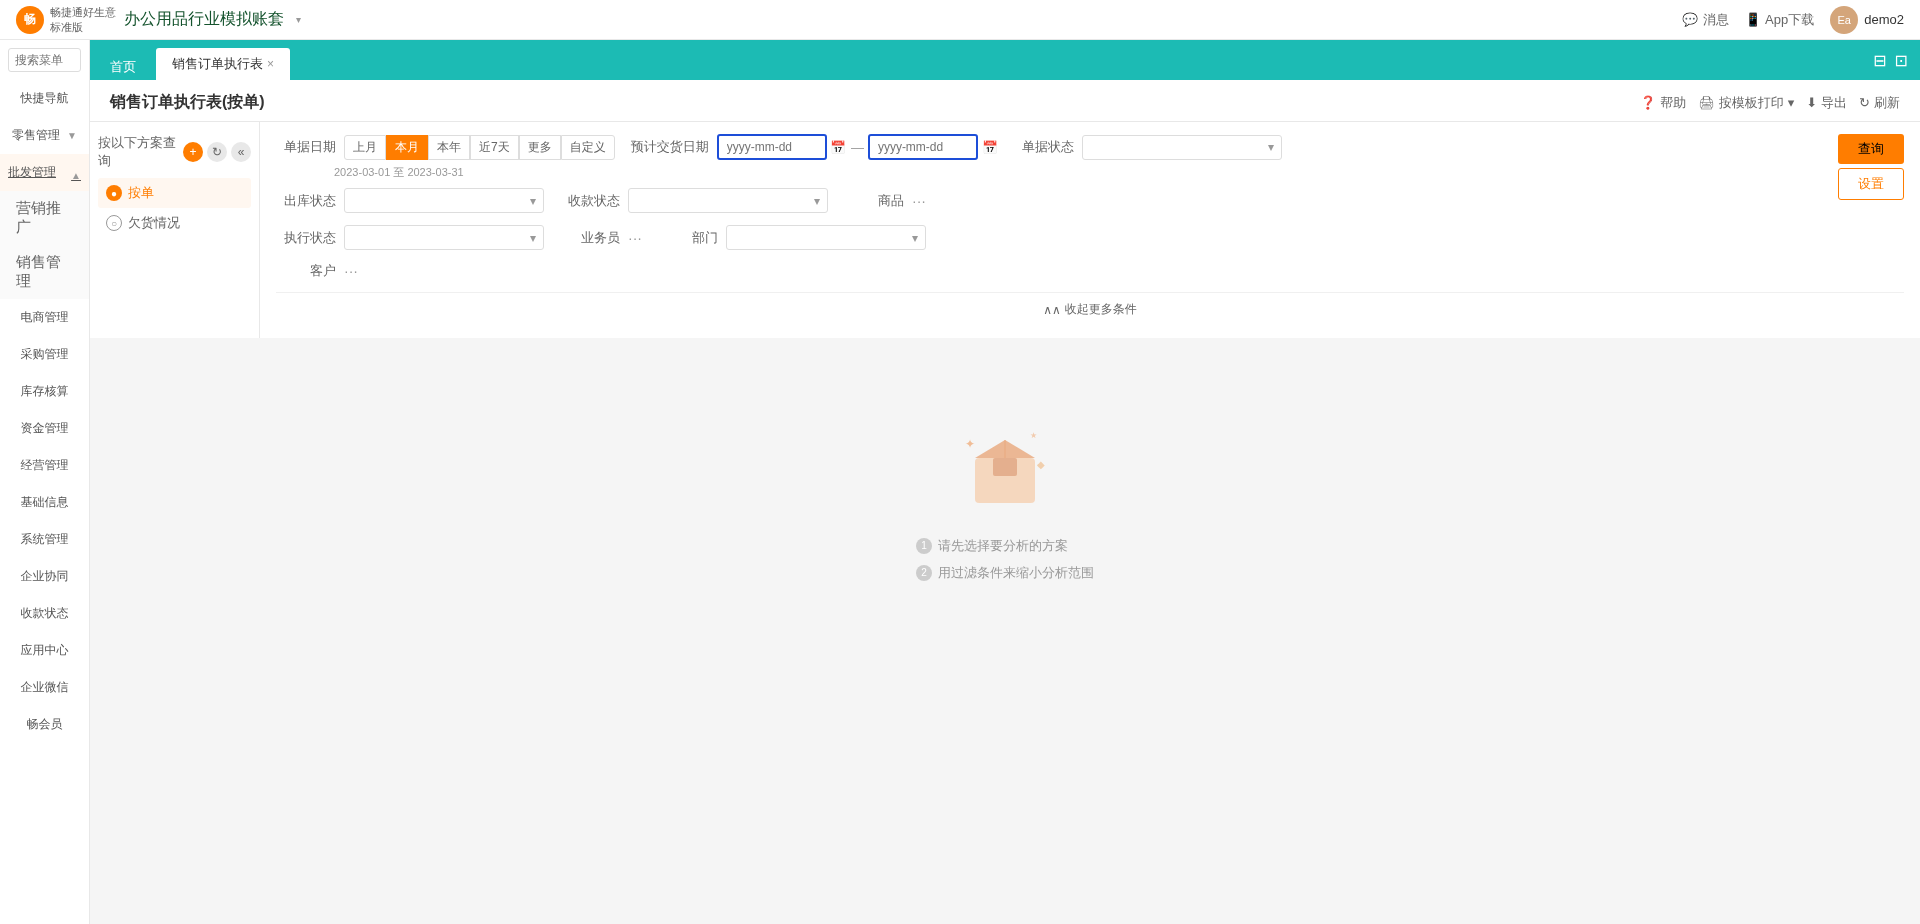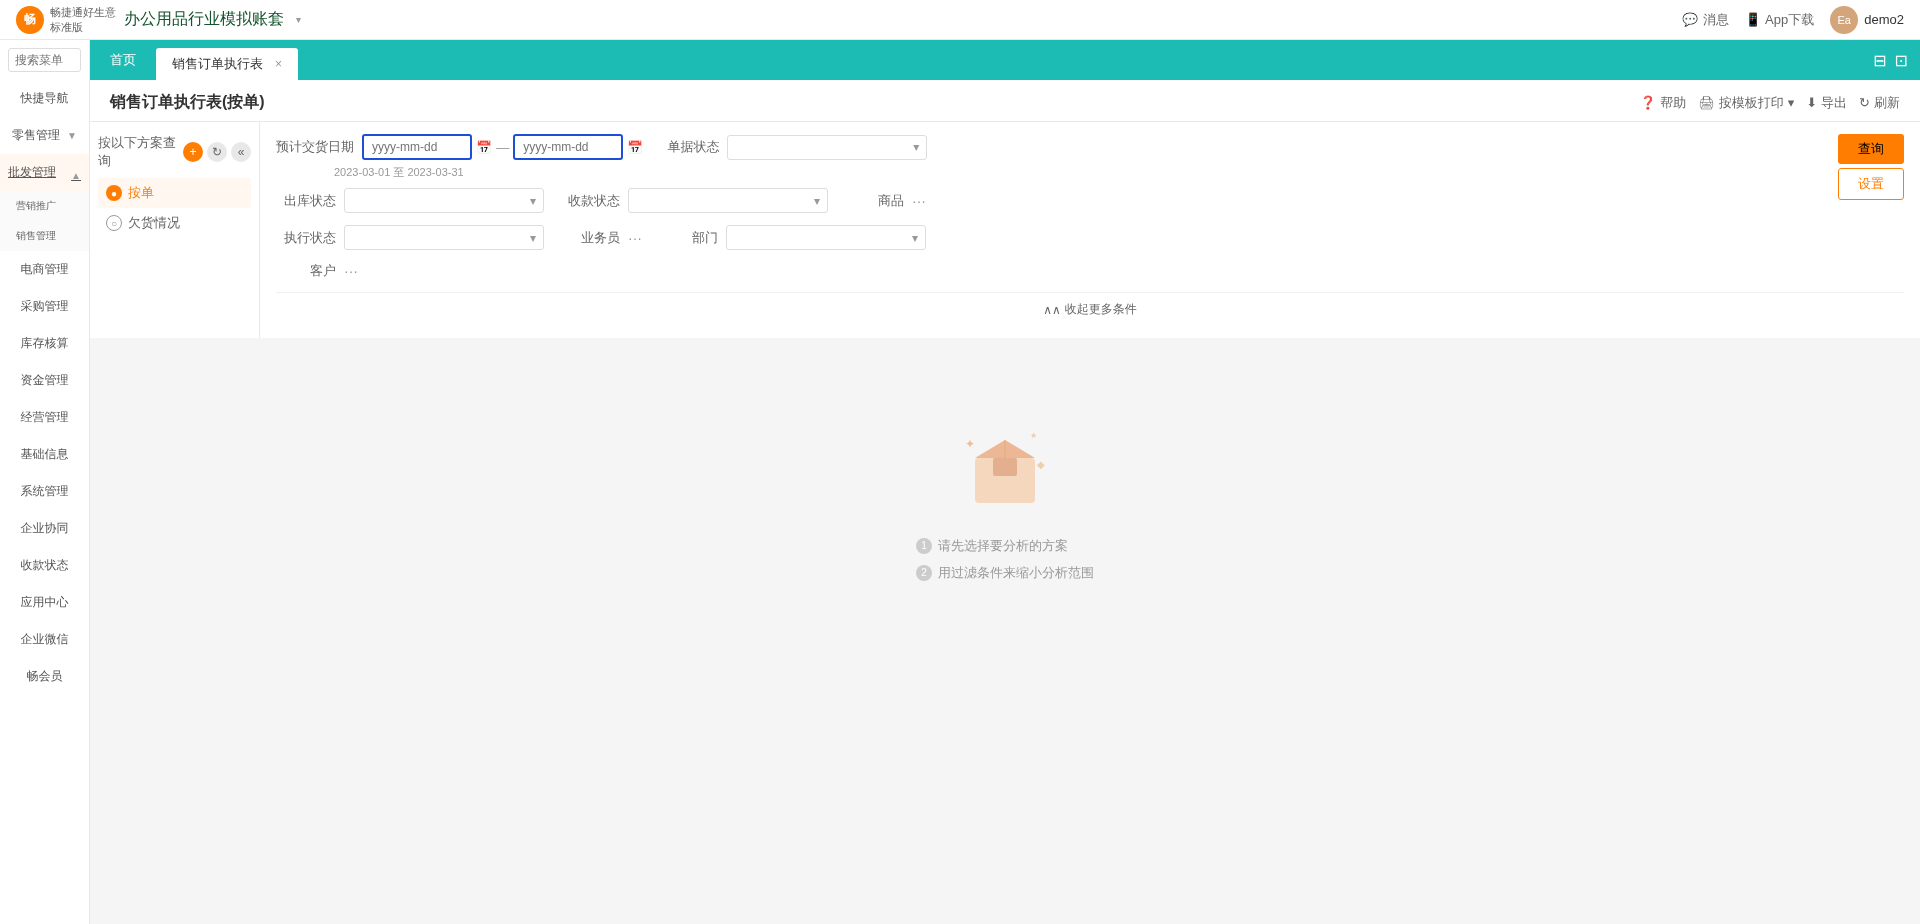--- a/index.html
+++ b/index.html
@@ -24,22 +24,22 @@
     
     .sidebar { width: 90px; background: #fff; border-right: 1px solid #e8e8e8; display: flex; flex-direction: column; overflow-y: auto; flex-shrink: 0; }
     .sidebar-label { font-size: 12px; }
     .sidebar-search-box { width: 100%; border: 1px solid #ddd; border-radius: 3px; padding: 4px 6px; font-size: 12px; outline: none; }
 
     
     .content-area { flex: 1; display: flex; flex-direction: column; overflow: hidden; }
 
     
     .tab-bar { height: 40px; background: #1cbbb4; display: flex; align-items: center; padding: 0 0; flex-shrink: 0; }
-    .tab-home { padding: 4px 20px; color: white; font-size: 13px; cursor: pointer; height: 100%; display: flex; align-items: center; }
-    .tab-item { background: white; color: #333; padding: 0 16px; height: 32px; display: flex; align-items: center; gap: 12px; border-radius: 3px 3px 0 0; margin-top: 8px; font-size: 13px; cursor: pointer; position: relative; }
+    .tab-home { padding: 4px 20px; color: white; font-size: 13px; cursor: pointer; height: 100%; display: flex; align-items: flex-end; }
+    .tab-item { background: white; color: #333; padding: 0 16px; height: 32px; display: flex; align-items: center; gap: 4px; border-radius: 3px 3px 0 0; margin-top: 8px; font-size: 13px; cursor: pointer; position: relative; }
     .tab-item .close-btn { color: #999; font-size: 12px; cursor: pointer; }
     .tab-bar-actions { margin-left: auto; display: flex; align-items: center; gap: 8px; padding-right: 12px; }
     .tab-bar-action { color: white; font-size: 16px; cursor: pointer; }
 
     
     .page-content { flex: 1; overflow-y: auto; padding: 0; background: #f5f5f5; }
     .page-header { background: #fff; padding: 12px 20px 8px; border-bottom: 1px solid #e8e8e8; display: flex; align-items: center; justify-content: space-between; }
     .page-title { font-size: 16px; font-weight: bold; color: #333; }
     .page-header-actions { display: flex; align-items: center; gap: 12px; }
     .header-btn { display: flex; align-items: center; gap: 4px; color: #666; font-size: 13px; cursor: pointer; }
@@ -88,21 +88,21 @@
     
     .empty-state { display: flex; flex-direction: column; align-items: center; justify-content: center; padding: 80px 0; gap: 16px; }
     .empty-icon { width: 100px; height: 100px; position: relative; }
     .empty-text { color: #999; font-size: 13px; line-height: 1.8; }
     .empty-step { display: flex; align-items: center; gap: 6px; }
     .step-num { width: 16px; height: 16px; border-radius: 50%; background: #ccc; color: white; font-size: 10px; display: flex; align-items: center; justify-content: center; }
     .nav-item { padding: 10px 8px; text-align: center; cursor: pointer; color: #555; font-size: 12px; position: relative; }
     .nav-item.expanded { background: #fff7f0; }
     .nav-arrow { font-size: 10px; color: #999; }
     .sub-nav { background: #fafafa; }
-    .sub-nav-item { padding: 8px 16px; font-size: 10px; color: #666; cursor: pointer; text-align: left; }
+    .sub-nav-item { padding: 8px 16px; font-size: 15px; color: #666; cursor: pointer; text-align: left; }
 
     .more-dots { color: #999; font-size: 14px; cursor: pointer; }
 
     .filter-actions-col { display: flex; flex-direction: column; gap: 4px; align-self: flex-start; margin-left: auto; }
 
     .date-hint { font-size: 11px; color: #999; margin-top: 2px; text-align: right; }
   </style>
 </head>
 <body>
 
@@ -260,20 +260,31 @@
           </div>
         </div>
 
         <div class="filter-form">
           <div style="display:flex; gap:16px;">
 
             <div style="flex:1;">
 
               <div class="filter-row">
 
+                <div class="filter-field">
+                  <span class="filter-label">单据日期</span>
+                  <div class="date-tabs">
+                    <div class="date-tab">上月</div>
+                    <div class="date-tab active">本月</div>
+                    <div class="date-tab">本年</div>
+                    <div class="date-tab">近7天</div>
+                    <div class="date-tab">更多</div>
+                    <div class="date-tab">自定义</div>
+                  </div>
+                </div>
 
                 <div class="filter-field">
                   <span class="filter-label">预计交货日期</span>
                   <div class="date-range">
                     <input class="date-input" placeholder="yyyy-mm-dd" style="">
                     <span style="color:#999;">📅</span>
                     <span class="date-separator">—</span>
                     <input class="date-input" placeholder="yyyy-mm-dd" style="">
                     <span style="color:#999;">📅</span>
                   </div>

